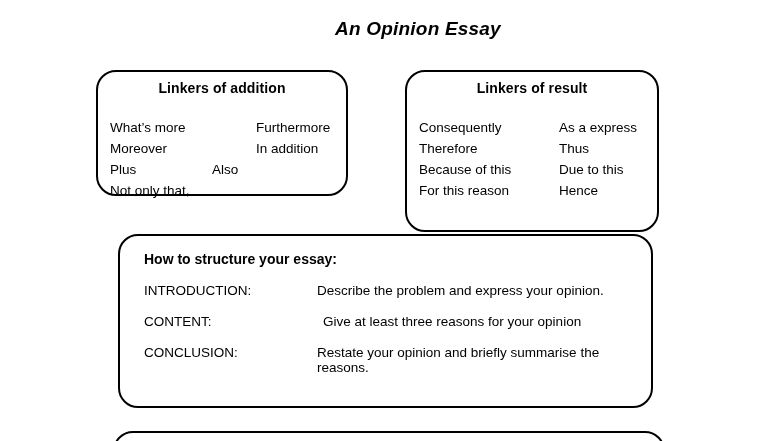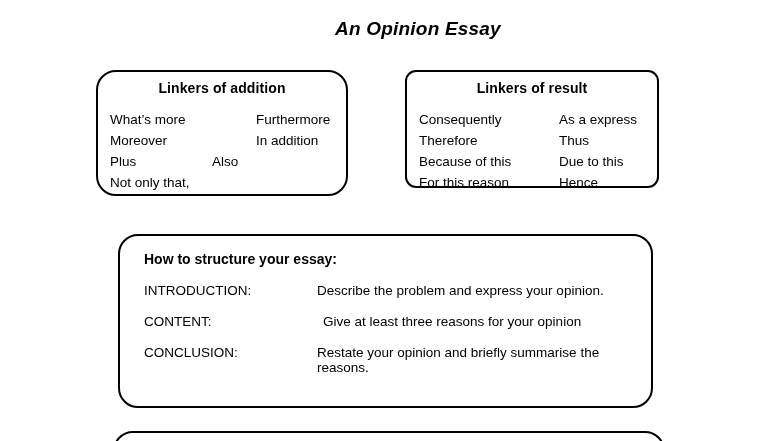--- a/index.html
+++ b/index.html
@@ -51,28 +51,27 @@
   #box-addition {
     left: 96px;
     top: 70px;
     width: 252px;
     height: 126px;
   }
   #box-result {
     left: 405px;
     top: 70px;
     width: 254px;
-    height: 118px;
-    border-radius: 11px;
+    height: 162px;
   }
   .linker-heading {
     margin-top: 8px;
   }
   .linker-rows {
-    margin-top: 16px;
+    margin-top: 24px;
     padding-left: 12px;
   }
   .linker-row {
     display: flex;
     align-items: baseline;
     height: 21px;
     font-size: 13.5px;
   }
   .lk-col-a { width: 102px; flex: 0 0 102px; }
   .lk-col-mid { width: 44px; flex: 0 0 44px; }

